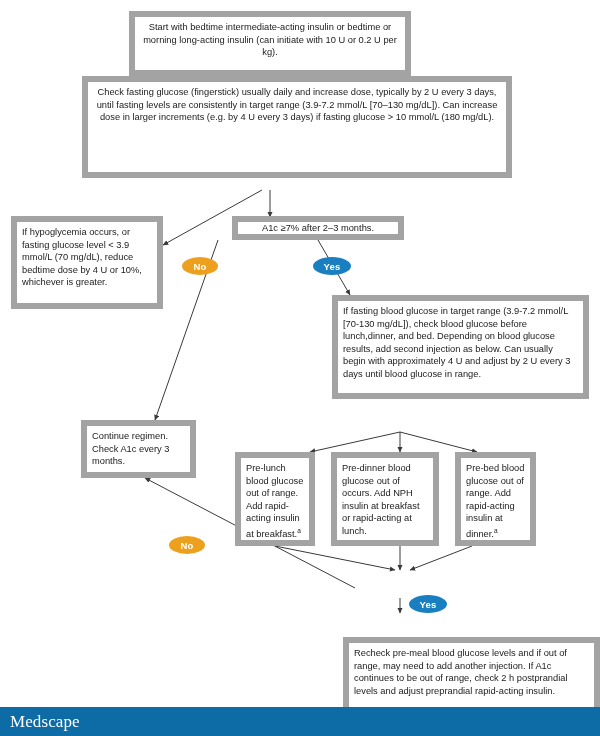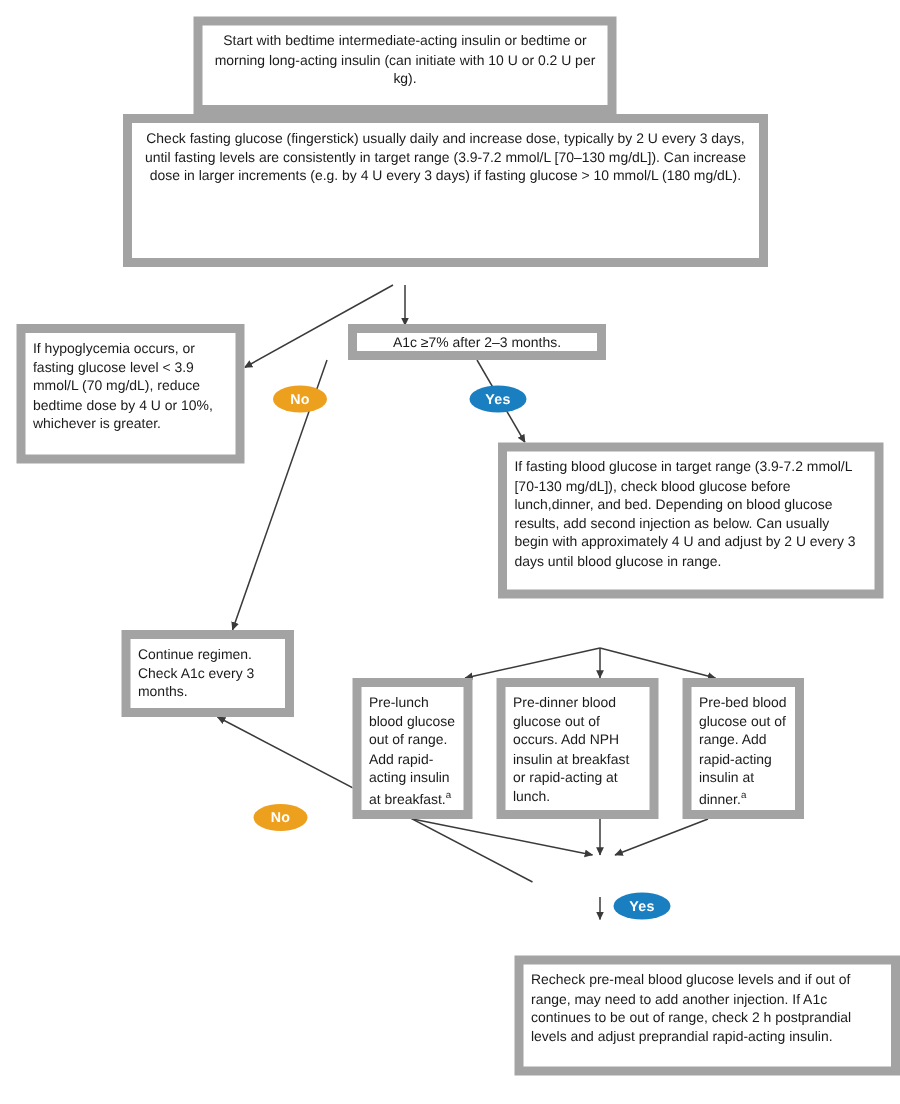--- a/index.html
+++ b/index.html
@@ -170,14 +170,17 @@
 
 
   <div class="badge yes" style="left:409px; top:595px; width:38px; height:18px;">
     <span>Yes</span>
   </div>
 
   <div class="node left" style="left:299px; top:637px; width:257px; height:80px;margin-left:44px;">
     <span>Recheck pre-meal blood glucose levels and if out of range, may need to add another injection. If A1c continues to be out of range, check 2 h postprandial levels and adjust preprandial rapid-acting insulin.</span>
   </div>
 
+  <div class="footer-bar" style="top:707px; height:29px; background:#0d6ba5;">
+    <span class="footer-logo">Medscape</span>
+  </div>
 
 </div>
 
 </body></html>

